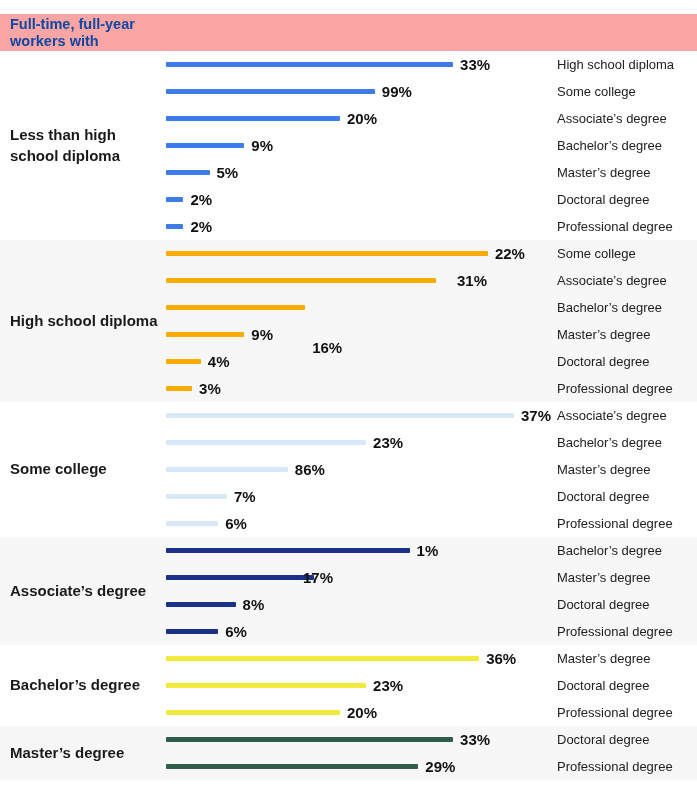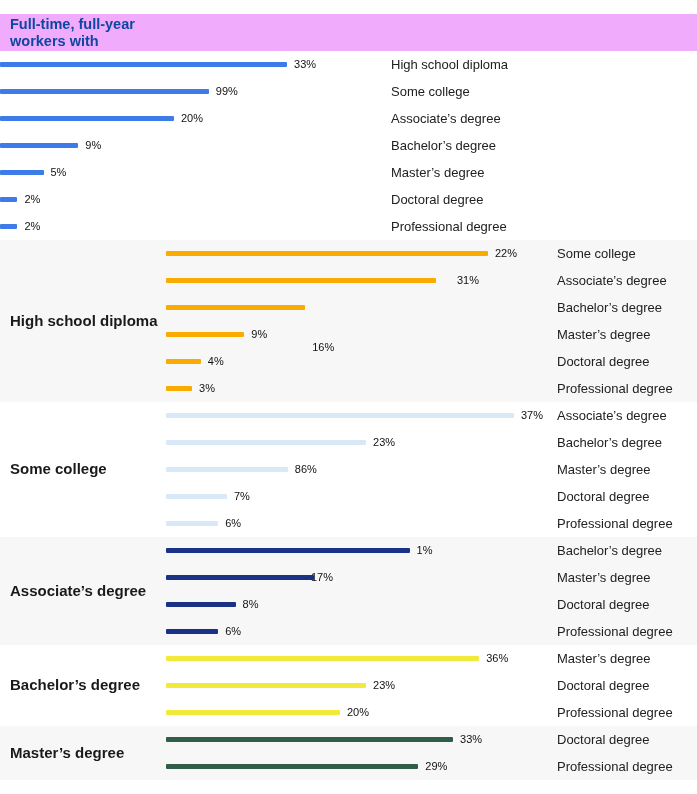--- a/index.html
+++ b/index.html
@@ -40,40 +40,42 @@
   }
   .rows { flex: 1; position: relative; }
   .row  { position: relative; height: 27px; }
   .bar  {
     position: absolute; left: 0; top: 11px;
     height: 5px; border-radius: 1px;
   }
   .pct {
     position: absolute; top: 0;
     line-height: 27px;
-    font-weight: normal; font-size: 11px; color: #111111;
+    font-weight: bold; font-size: 15px; color: #111111;
     white-space: nowrap;
   }
   .deg {
     position: absolute; left: 391px; top: 0;
     line-height: 27px;
     font-size: 13px; color: #202124;
     white-space: nowrap;
   }
 </style>
 </head>
 <body>
 
 <div class="page">
-  <div class="hdr" style="background: #f0abfc;">
+  <div class="hdr" style="background: #fca5a5;">
     <div class="hleft" style="color: rgb(13, 71, 161);">Full-time, full-year
 workers with</div>
   </div>
   <div id="groups">
       <div class="group">
+        <div class="glabel">Less than high
+school diploma</div>
         <div class="rows">
           <div class="row">
             <div class="bar" style="width: 287.1px; background: rgb(61, 124, 232);"></div>
             <div class="pct" style="left: 294.1px;">33%</div>
             <div class="deg">High school diploma</div>
           </div>
           <div class="row">
             <div class="bar" style="width: 208.8px; background: rgb(61, 124, 232);"></div>
             <div class="pct" style="left: 215.8px;">99%</div>
             <div class="deg">Some college</div>
@@ -173,21 +175,21 @@
       <div class="group">
         <div class="glabel">Associate’s degree</div>
         <div class="rows">
           <div class="row">
             <div class="bar" style="width: 243.6px; background: rgb(27, 49, 133);"></div>
             <div class="pct" style="left: 250.6px;">1%</div>
             <div class="deg">Bachelor’s degree</div>
           </div>
           <div class="row">
             <div class="bar" style="width: 147.9px; background: rgb(27, 49, 133);"></div>
-            <div class="pct" style="left: 145px;">17%</div>
+            <div class="pct" style="left: 137px;">17%</div>
             <div class="deg">Master’s degree</div>
           </div>
           <div class="row">
             <div class="bar" style="width: 69.6px; background: rgb(27, 49, 133);"></div>
             <div class="pct" style="left: 76.6px;">8%</div>
             <div class="deg">Doctoral degree</div>
           </div>
           <div class="row">
             <div class="bar" style="width: 52.2px; background: rgb(27, 49, 133);"></div>
             <div class="pct" style="left: 59.2px;">6%</div>

